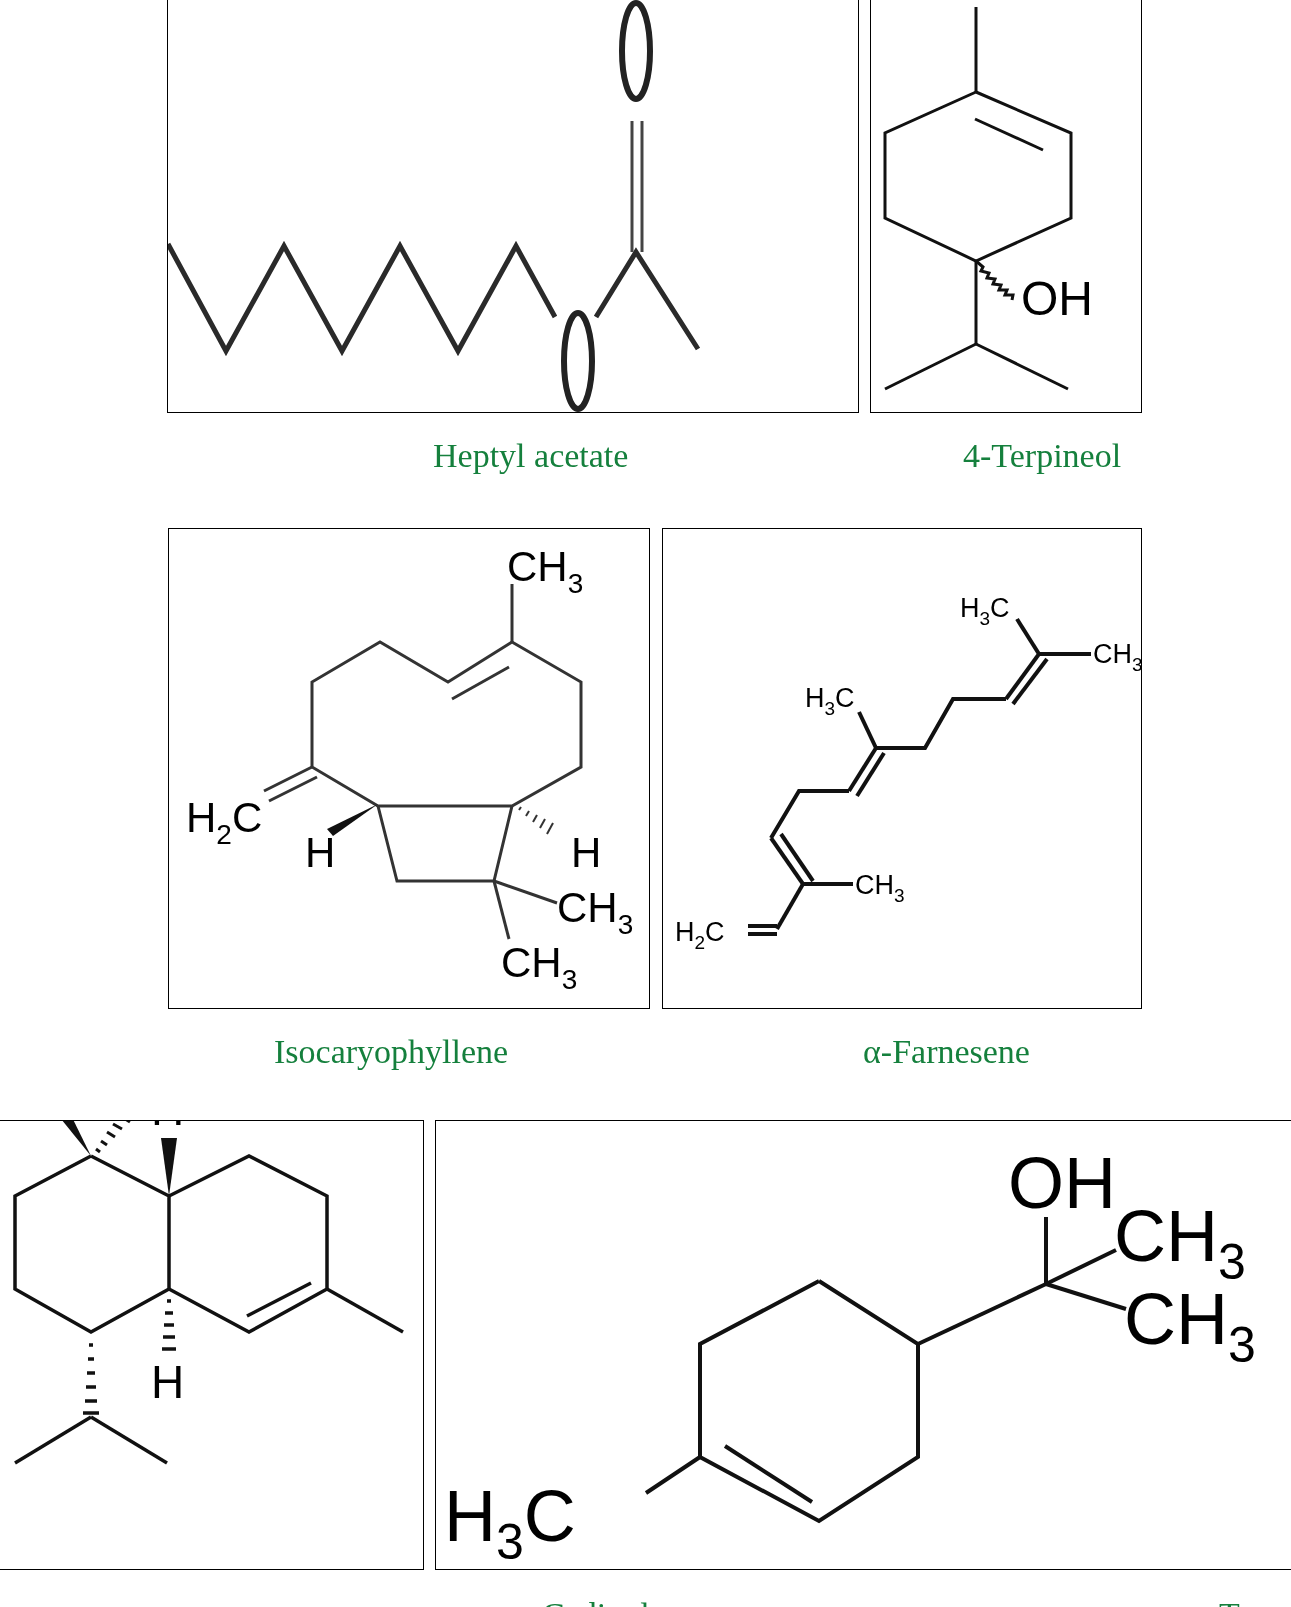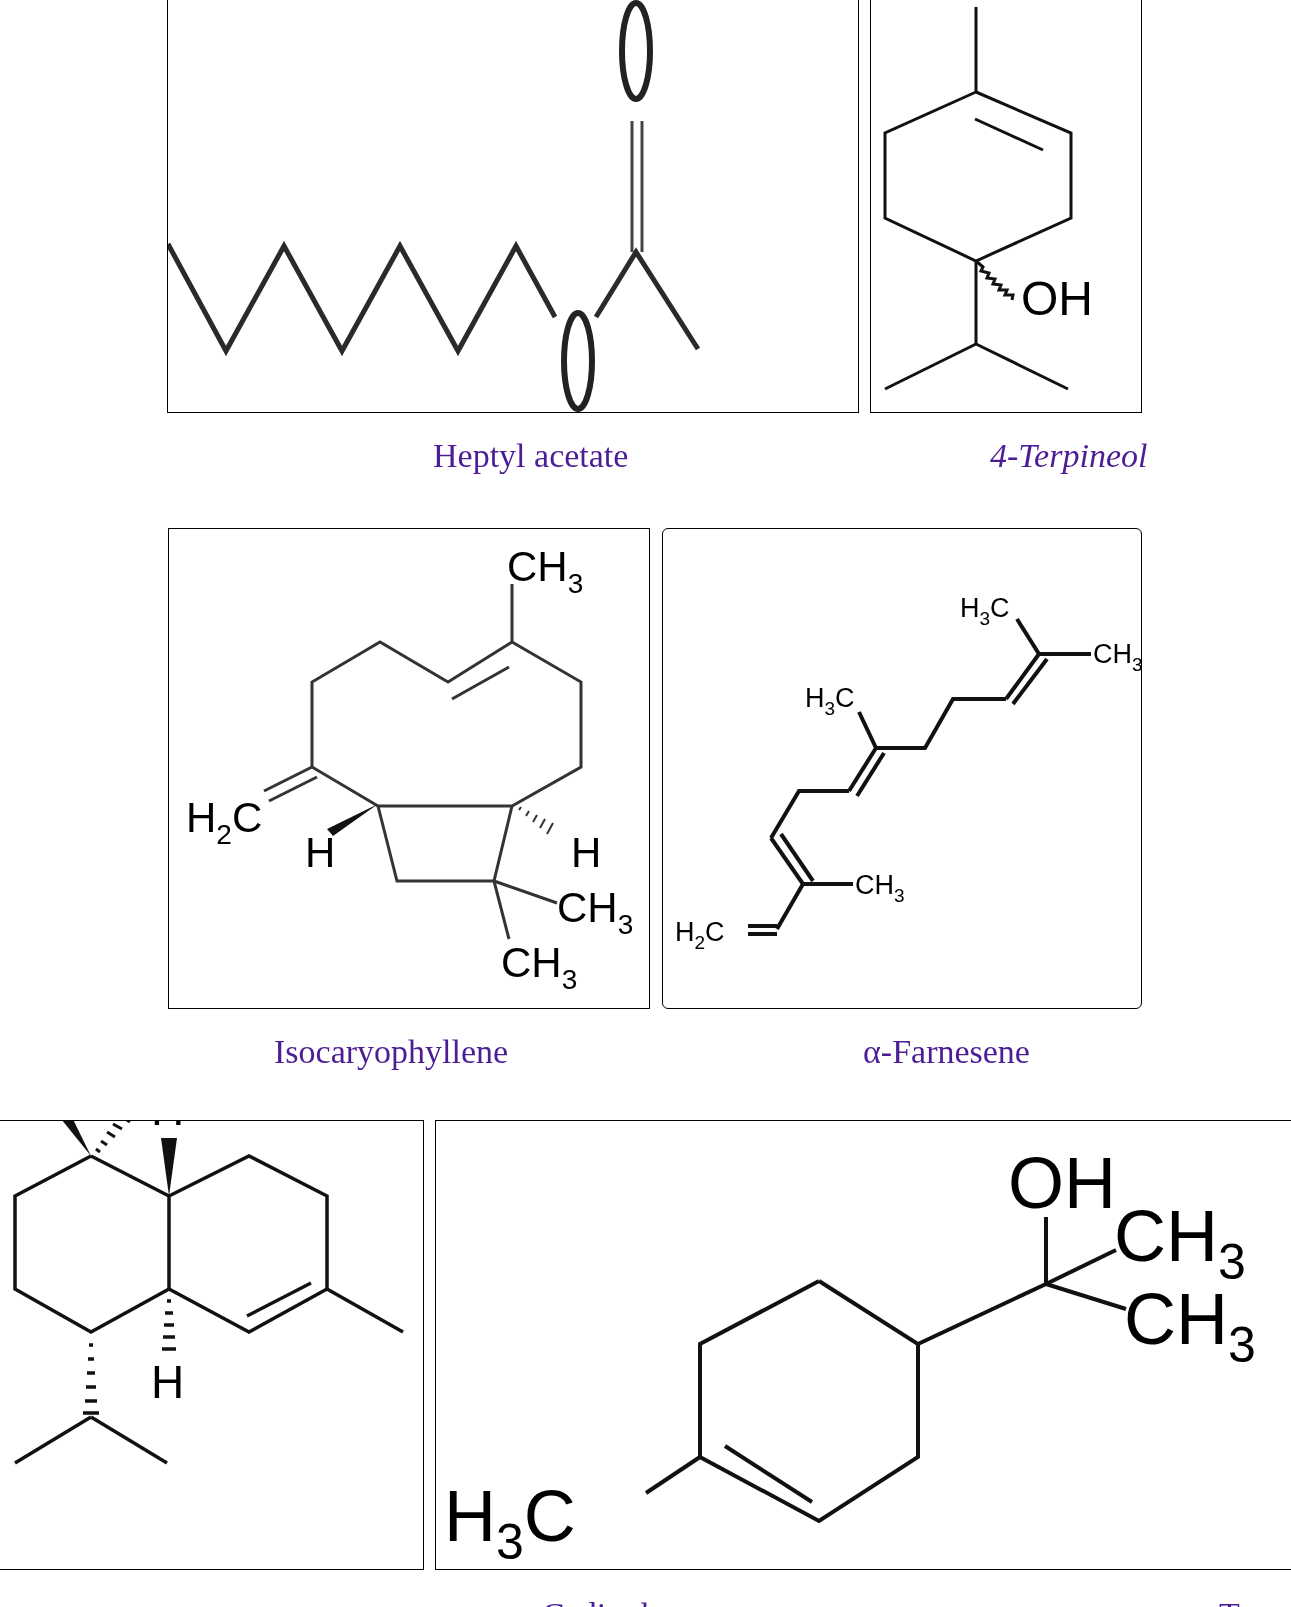--- a/index.html
+++ b/index.html
@@ -1,19 +1,19 @@
 <!DOCTYPE html>
 <html><head>
 <meta charset="utf-8">
 <style>
   html, body { margin: 0; padding: 0; background: #ffffff; }
   body { width: 1291px; height: 1607px; position: relative; overflow: hidden; }
   .panel { position: absolute; border: 1.5px solid #000; box-sizing: border-box; background: #fff; overflow: hidden; }
   .panel svg { position: absolute; left: 0; top: 0; }
-  .caption { position: absolute; font-family: "Liberation Serif", serif; font-size: 34px; color: #4c1d95; white-space: nowrap; }
+  .caption { position: absolute; font-family: "Liberation Serif", serif; font-size: 34px; color: #15803d; white-space: nowrap; }
   .atom { font-family: "Liberation Sans", sans-serif; fill: #000; }
 </style>
 </head>
 <body>
 
 <div class="panel" style="left:167px; top:-2px; width:692px; height:415px;">
   <svg width="692" height="415" viewBox="0 0 692 415">
     <polyline points="0,245 58,352 116,247 174,352 232,247 290,352 348,247 387,318" fill="none" stroke="#2a2a2a" stroke-width="5"></polyline>
     <polyline points="428,318 468,253 530,350" fill="none" stroke="#2a2a2a" stroke-width="5"></polyline>
     <line x1="464" y1="122" x2="464" y2="253" stroke="#444" stroke-width="3"></line>
@@ -31,21 +31,21 @@
       <polyline points="105,93 200,134 200,219 105,262 14,219 14,134 105,93"></polyline>
       <line x1="104" y1="120" x2="172" y2="151"></line>
       <line x1="105" y1="262" x2="105" y2="345"></line>
       <line x1="105" y1="345" x2="14" y2="390"></line>
       <line x1="105" y1="345" x2="197" y2="390"></line>
       <polyline points="105,262 112,268 110,272 118,274 116,279 124,280 122,285 130,286 128,291 136,291 134,296 142,296 141,301"></polyline>
     </g>
     <text class="atom" x="150" y="316" font-size="48">OH</text>
   </svg>
 </div>
-<div class="caption" style="left:990px; top:437px;font-style:italic;">4-Terpineol</div>
+<div class="caption" style="left:963px; top:437px;">4-Terpineol</div>
 
 <div class="panel" style="left:168px; top:528px; width:482px; height:481px;">
   <svg width="482" height="481" viewBox="0 0 482 481">
     <g fill="none" stroke="#333" stroke-width="3">
       <line x1="343" y1="55" x2="343" y2="113"></line>
       <polyline points="343,113 412,153 412,238 343,277 209,277 143,238 143,153 211,113 279,153 343,113"></polyline>
       <line x1="283" y1="170" x2="340" y2="138"></line>
       <polyline points="209,277 228,352 325,352 343,277"></polyline>
       <line x1="143" y1="238" x2="95" y2="262"></line>
       <line x1="148" y1="248" x2="100" y2="272"></line>
@@ -65,21 +65,21 @@
       <text x="17" y="303"><tspan>H</tspan><tspan font-size="28" dy="12">2</tspan><tspan dy="-12">C</tspan></text>
       <text x="136" y="338">H</text>
       <text x="402" y="338">H</text>
       <text x="388" y="393"><tspan>CH</tspan><tspan font-size="28" dy="12">3</tspan></text>
       <text x="332" y="448"><tspan>CH</tspan><tspan font-size="28" dy="12">3</tspan></text>
     </g>
   </svg>
 </div>
 <div class="caption" style="left:262px; top:1033px;margin-left:12px;">Isocaryophyllene</div>
 
-<div class="panel" style="left:662px; top:528px; width:480px; height:481px;border-radius:6px;">
+<div class="panel" style="left:662px; top:528px; width:480px; height:481px;">
   <svg width="480" height="481" viewBox="0 0 480 481">
     <g fill="none" stroke="#111" stroke-width="4">
       <line x1="354" y1="90" x2="376" y2="125"></line>
       <line x1="376" y1="125" x2="428" y2="125"></line>
       <line x1="376" y1="125" x2="343" y2="170"></line>
       <line x1="384" y1="130" x2="350" y2="175"></line>
       <polyline points="343,170 290,170 262,219 213,219"></polyline>
       <line x1="196" y1="183" x2="213" y2="219"></line>
       <line x1="213" y1="219" x2="186" y2="262"></line>
       <line x1="221" y1="224" x2="194" y2="267"></line>

